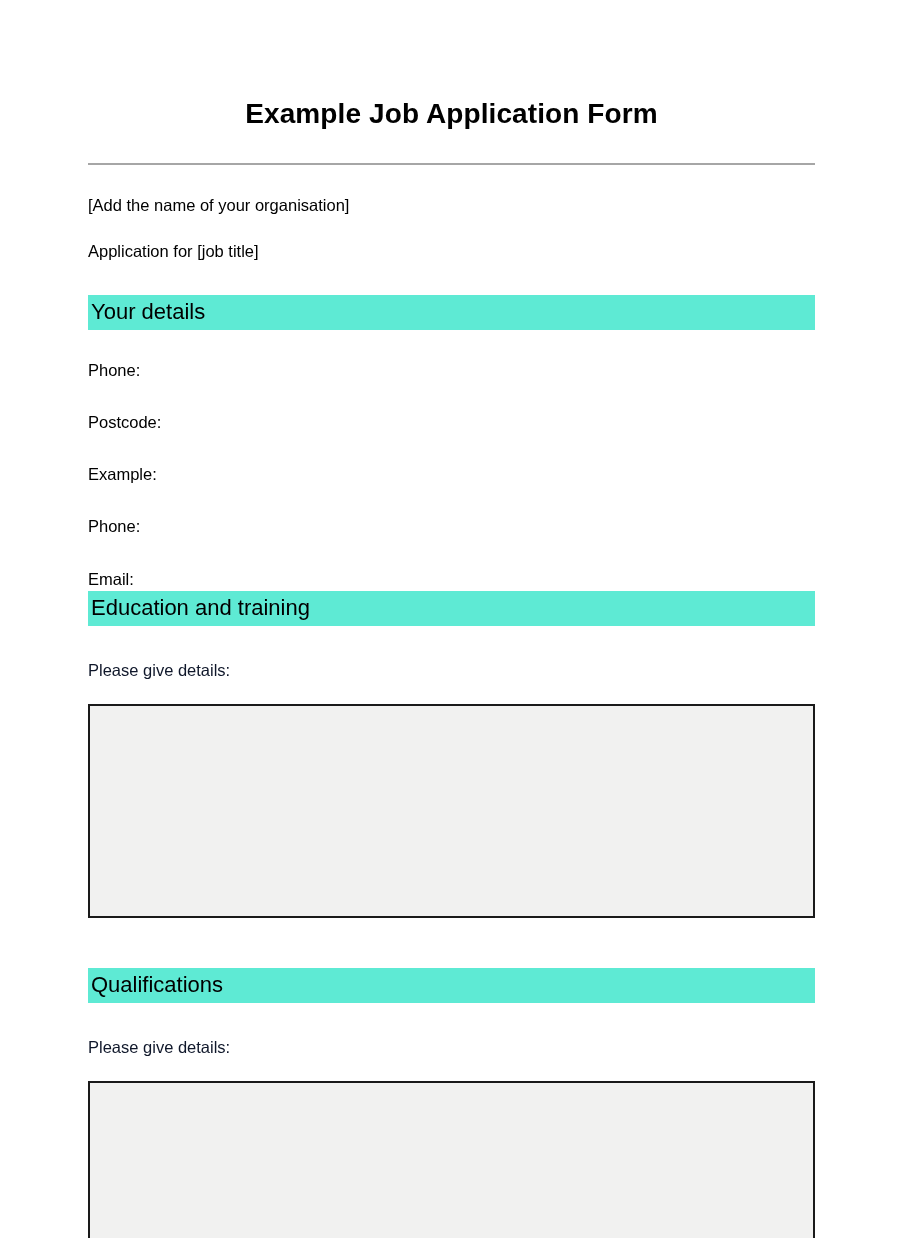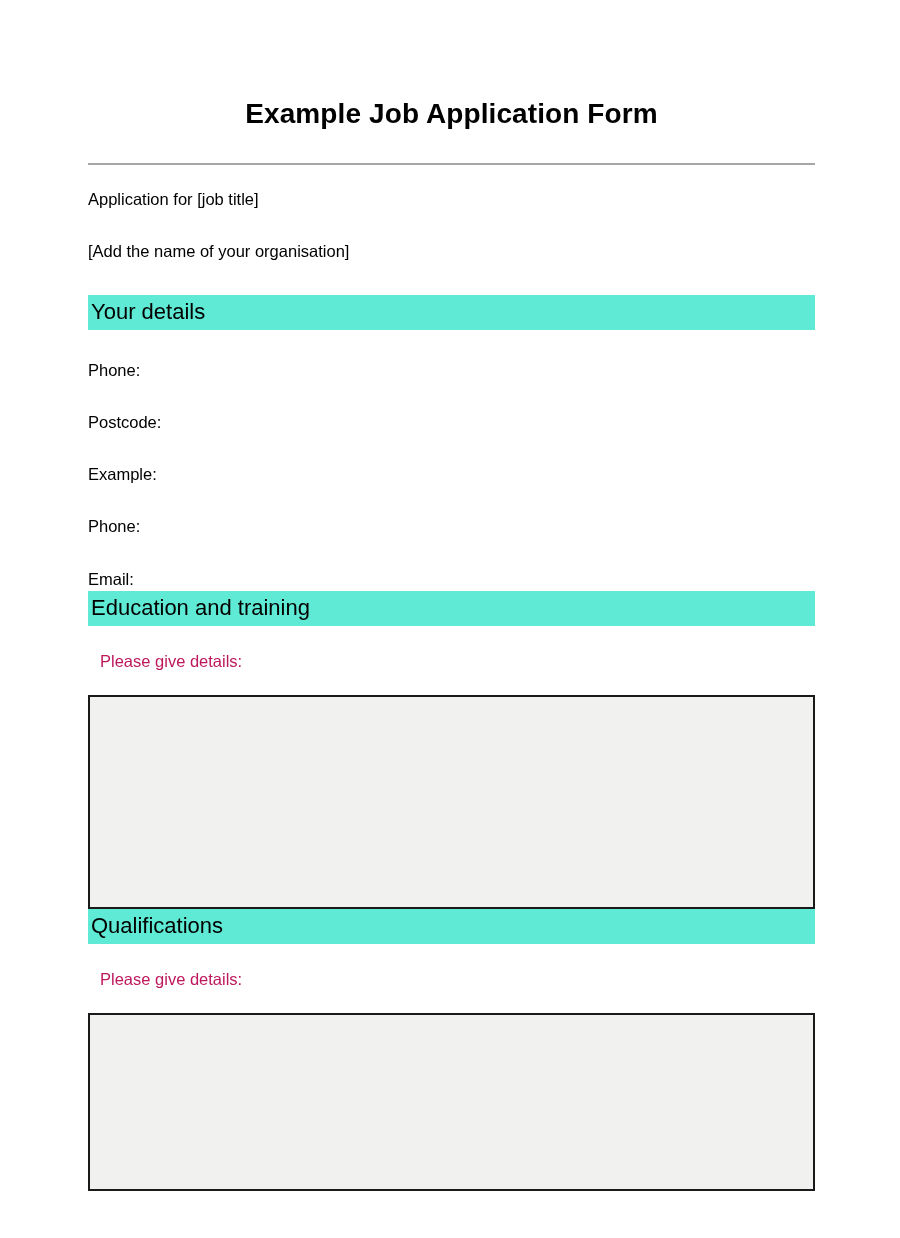--- a/index.html
+++ b/index.html
@@ -61,37 +61,37 @@
     box-sizing: border-box;
     padding: 4px 3px 5px 3px;
     font-size: 22px;
     line-height: 1.18;
     font-weight: normal;
     color: #000;
     margin: 0;
   }
   .band-your-details { margin-top: 32px; }
   .band-education    { }
-  .band-qualifications { }
+  .band-qualifications { margin-top: 50px; }
 
   .field-label {
     margin: 0;
     font-size: 16.5px;
     line-height: 1.4;
     color: #000;
   }
   .field-label.first { padding-top: 29px; }
   .field-label.rest  { padding-top: 29px; }
 
   .prompt-text {
-    margin: 12px;
-    padding-top: 12px;
+    margin: 0;
+    padding-top: 33px;
     font-size: 16.5px;
     line-height: 1.4;
-    color: #be185d;
+    color: #0f172a;
   }
 
   .answer-box {
     box-sizing: border-box;
     width: 727px;
     background: #f1f1f0;
     border: 2px solid #1a1a1a;
     margin-top: 22px;
   }
   .answer-box.education { height: 214px; }
@@ -100,23 +100,23 @@
 </head>
 <body>
 
 <div class="page">
   <div class="content">
 
     <h1 class="doc-title">Example Job Application Form</h1>
 
     <hr class="title-rule">
 
+    <p class="intro-line first">[Add the name of your organisation]</p>
+
     <p class="intro-line second">Application for [job title]</p>
-
-    <p class="intro-line first">[Add the name of your organisation]</p>
 
     <h2 class="section-band band-your-details">Your details</h2>
 
     <p class="field-label first">Phone:</p>
 
     <p class="field-label rest">Postcode:</p>
 
     <p class="field-label rest">Example:</p>
 
     <p class="field-label rest">Phone:</p>

